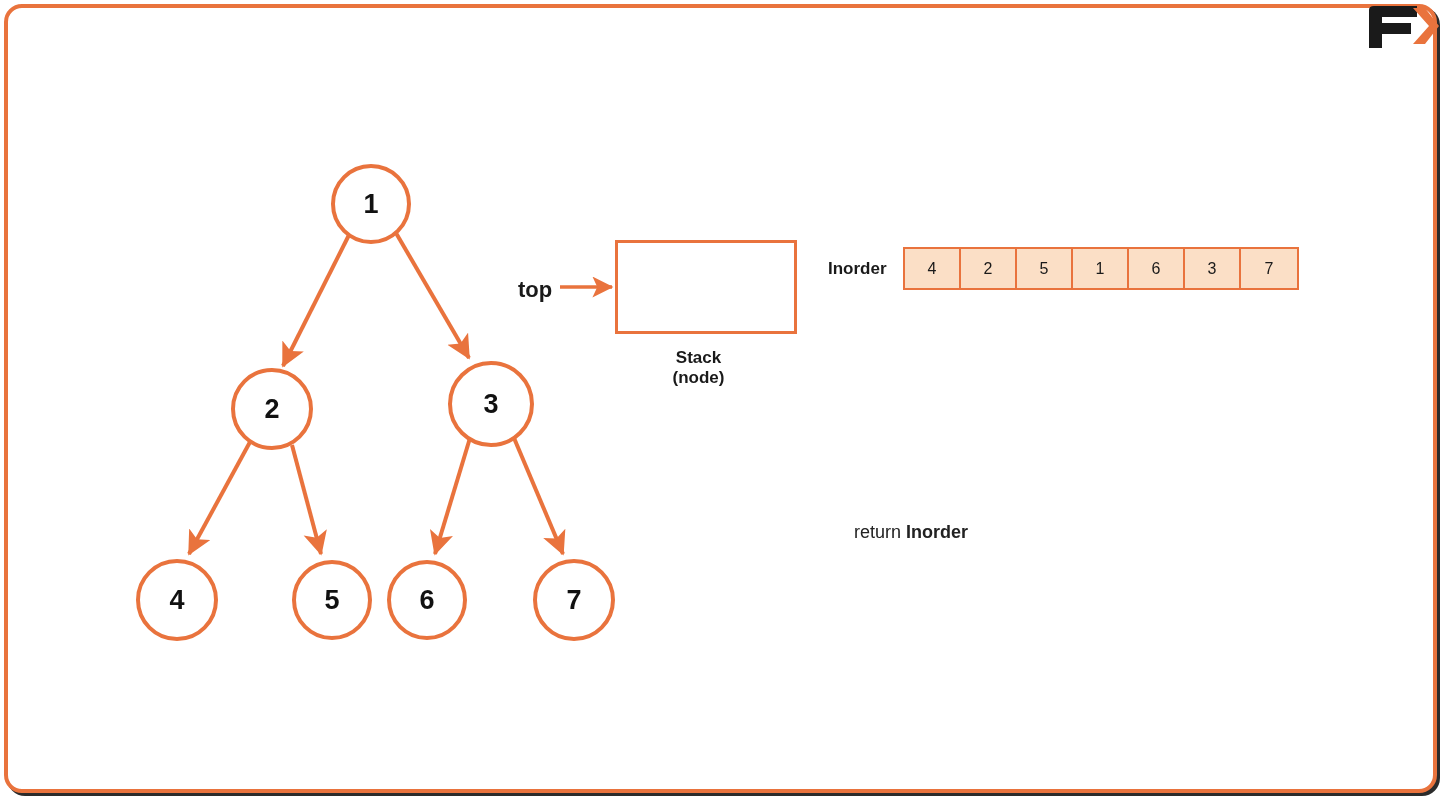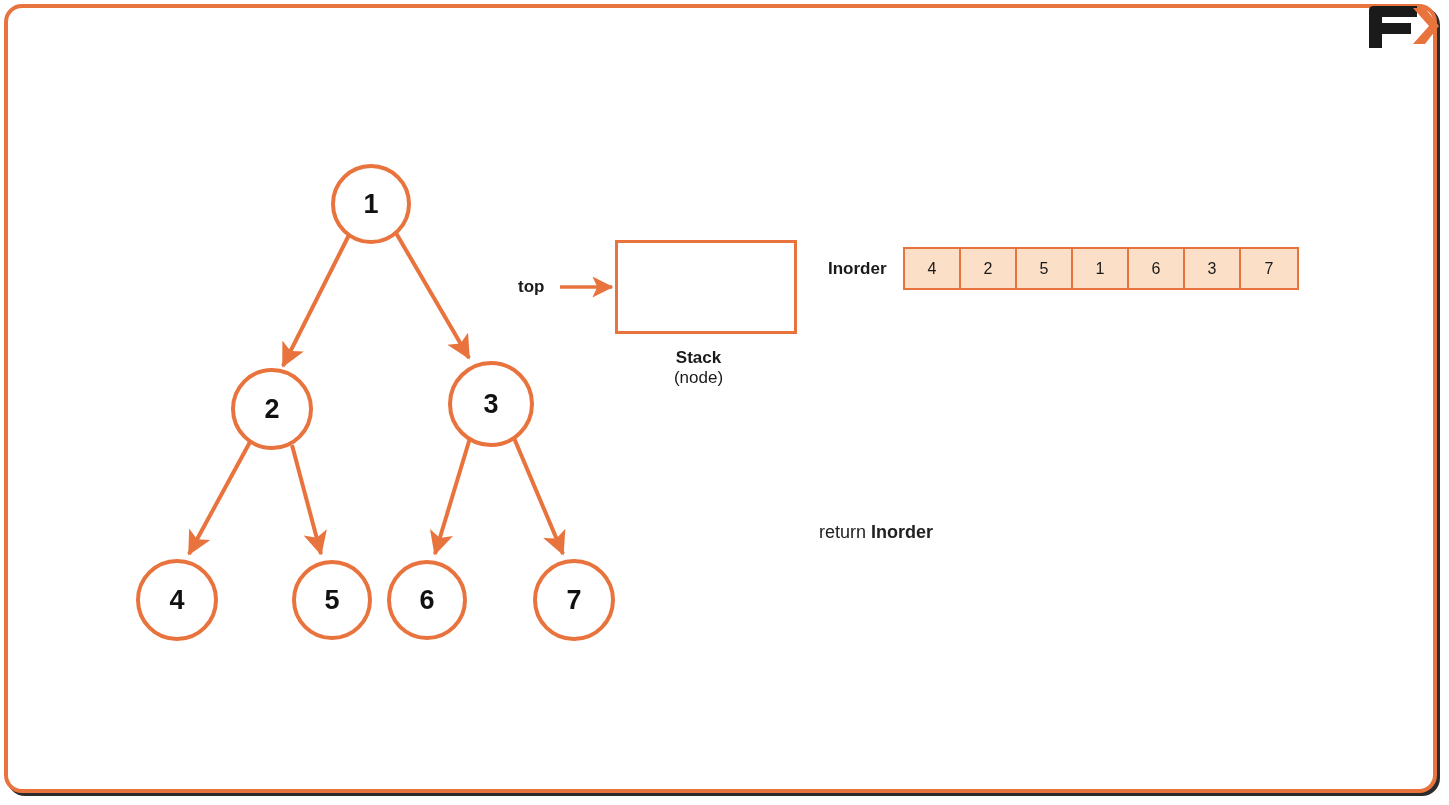--- a/index.html
+++ b/index.html
@@ -74,43 +74,43 @@
   
   .lbl {
     position: absolute;
     z-index: 4;
     color: #1a1a1a;
     white-space: nowrap;
   }
   #top-label {
     left: 518px;
     top: 277px;
-    font-size: 17px;
+    font-size: 22px;
     font-weight: bold;
   }
   #stack-caption {
     left: 607px;
     top: 348px;
     width: 183px;
     text-align: center;
     font-size: 17px;
     line-height: 20px;
   }
   #stack-caption .bold { font-weight: bold; display: block; }
-  #stack-caption .sub  { font-weight: normal; display: block; }
+  #stack-caption .sub  { font-weight: bold; display: block; }
 
   #inorder-label {
     left: 828px;
     top: 259px;
     font-size: 17px;
     font-weight: bold;
   }
 
   #return-line {
-    left: 819px;
+    left: 854px;
     top: 522px;
     font-size: 18px;
     font-weight: normal;
     color: #222222;
     text-align: right;
   }
   #return-line .bold { font-weight: bold; }
 
   
   #inorder-array {

